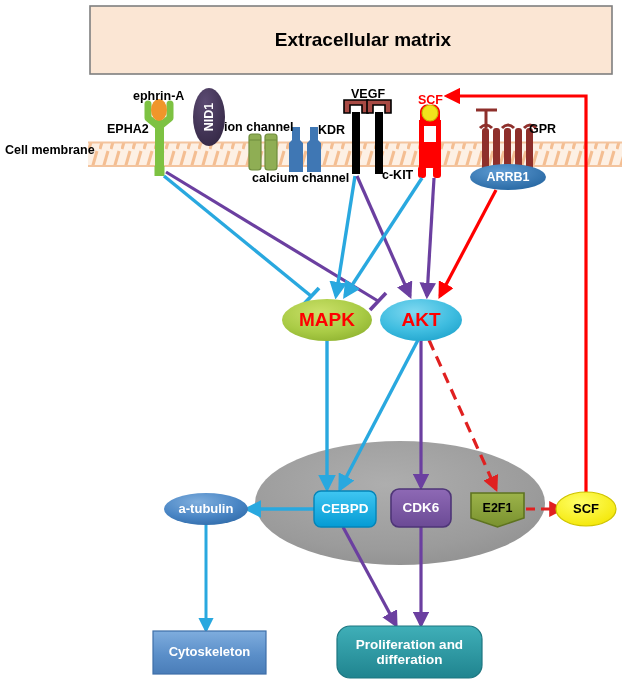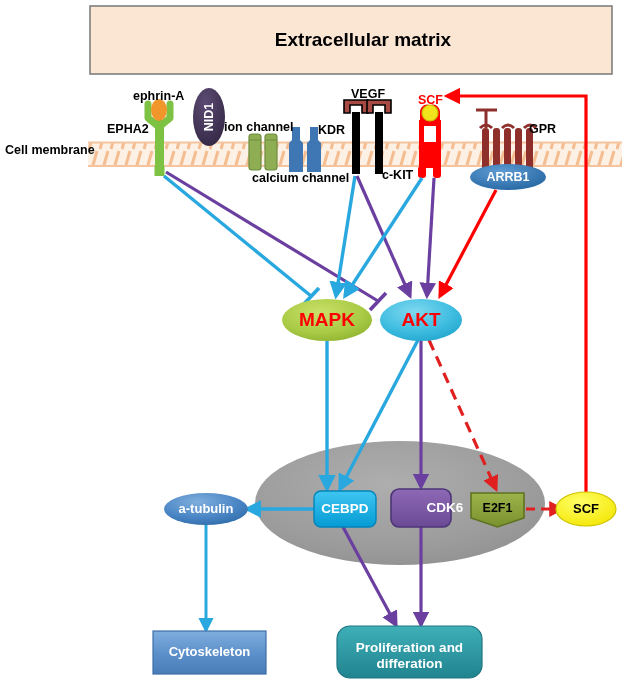--- a/index.html
+++ b/index.html
@@ -326,26 +326,26 @@
   <div class="node-text" style="left:470px; top:167px; width:76px; height:20px; font-size:12.5px; color:#FFFFFF;">ARRB1</div>
 
   <div class="node-text" style="left:282px; top:299px; width:90px; height:42px; font-size:19px; color:#FF0000;">MAPK</div>
 
   <div class="node-text" style="left:380px; top:299px; width:82px; height:42px; font-size:19px; color:#FF0000;">AKT</div>
 
   <div class="node-text" style="left:164px; top:493px; width:84px; height:32px; font-size:13px; color:#FFFFFF;">a-tubulin</div>
 
   <div class="node-text" style="left:314px; top:491px; width:62px; height:36px; font-size:13.5px; color:#FFFFFF;border-radius:14px;">CEBPD</div>
 
-  <div class="node-text" style="left:391px; top:489px; width:60px; height:38px; font-size:13.5px; color:#FFFFFF;padding-left:24px;">CDK6</div>
+  <div class="node-text" style="left:391px; top:489px; width:60px; height:38px; font-size:13.5px; color:#FFFFFF;">CDK6</div>
 
   <div class="node-text" style="left:471px; top:493px; width:53px; height:30px; font-size:12.5px; color:#000000;">E2F1</div>
 
   <div class="node-text" style="left:556px; top:493px; width:60px; height:32px; font-size:13px; color:#000000;">SCF</div>
 
   <div class="node-text" style="left:153px; top:631px; width:113px; height:43px; font-size:13px; color:#FFFFFF;">Cytoskeleton</div>
 
-  <div class="node-text" style="left:337px; top:626px; width:145px; height:59px; font-size:13.5px; color:#FFFFFF; flex-direction:column;">
+  <div class="node-text" style="left:337px; top:626px; width:145px; height:52px; font-size:13.5px; color:#FFFFFF; flex-direction:column;">
     <span>Proliferation and</span>
     <span>differation</span>
   </div>
 
 </div>
 
 </body></html>

